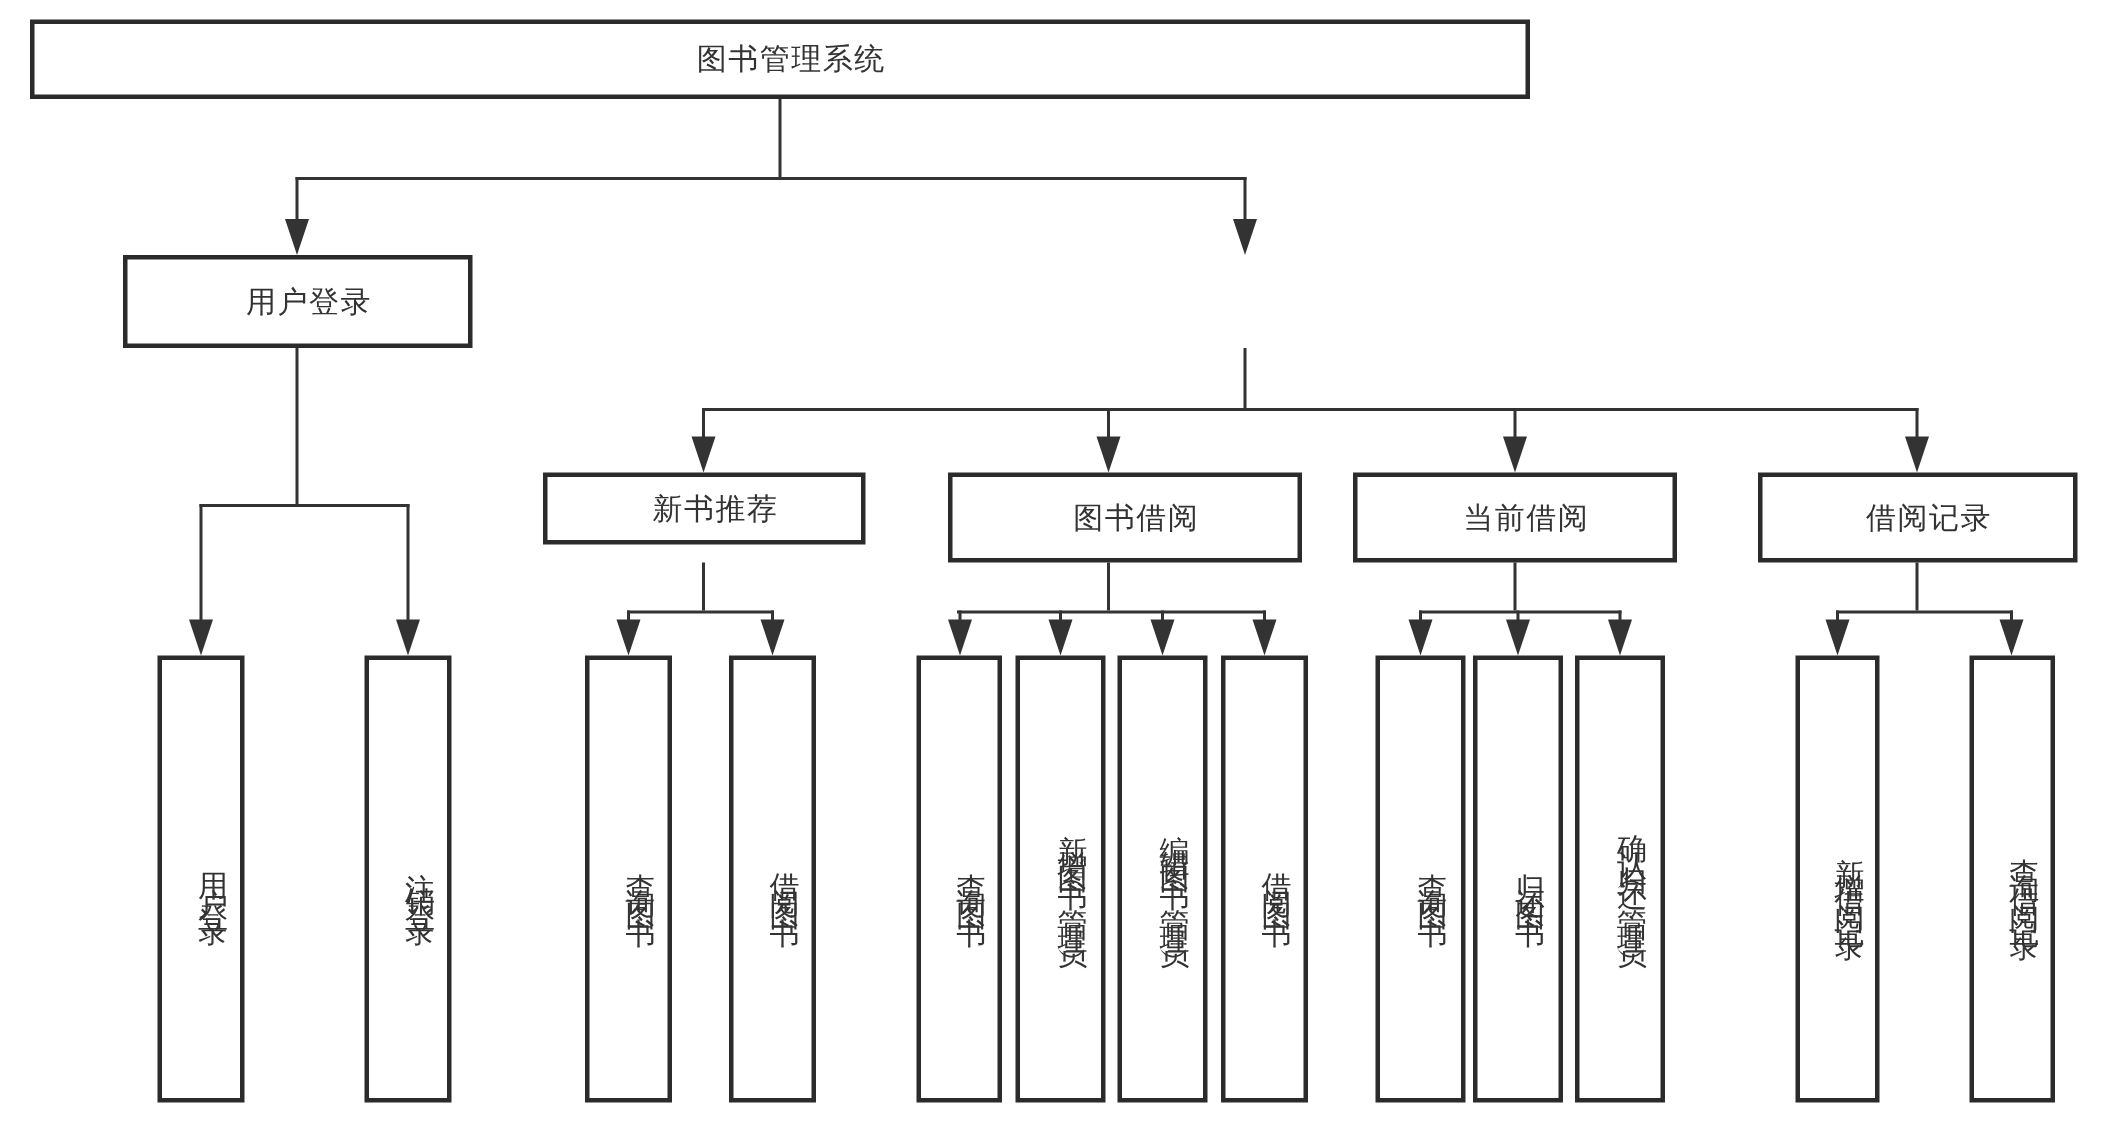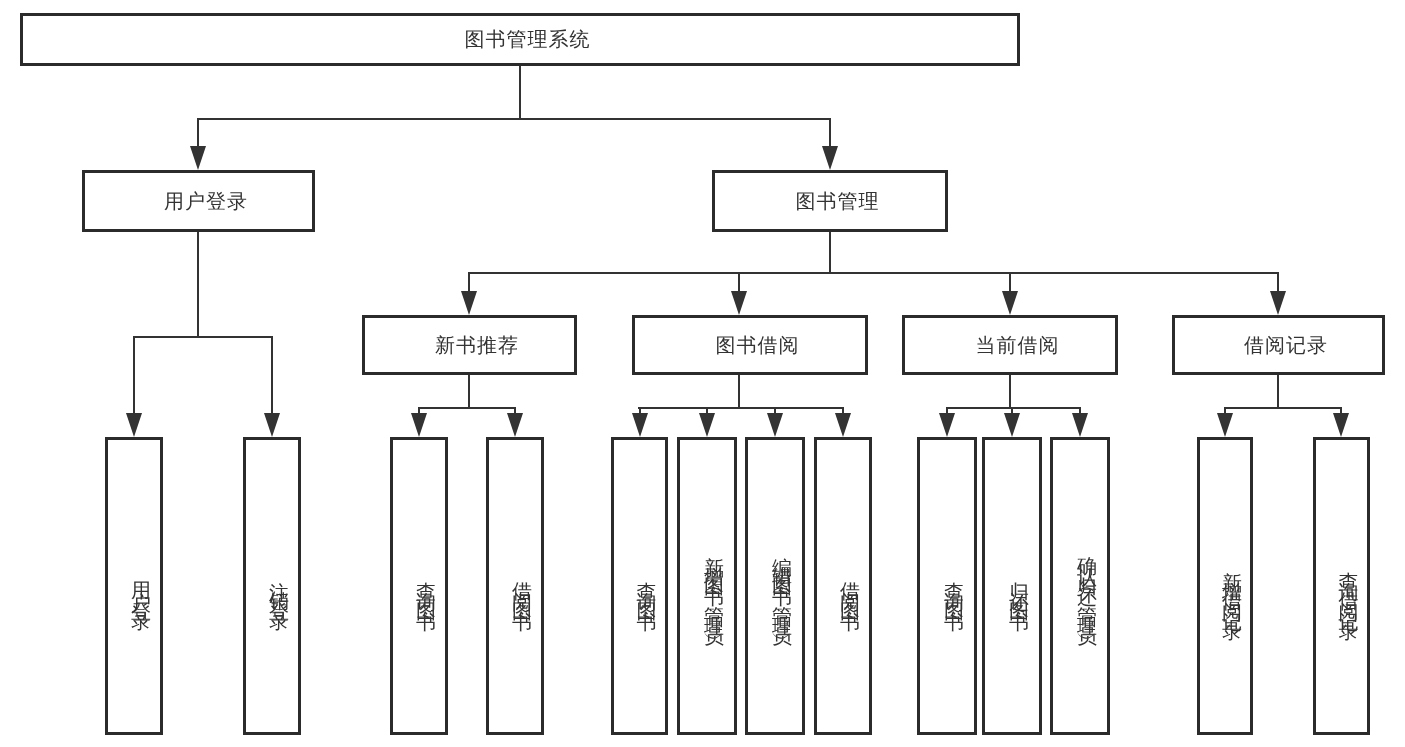--- a/index.html
+++ b/index.html
@@ -69,25 +69,22 @@
 
 <div class="canvas">
 
   <div class="box hbox" style="left:20px;top:13px;width:1000px;height:53px;">
     <span>图书管理系统</span>
   </div>
 
   <div class="box hbox" style="left:82px;top:170px;width:233px;height:62px;">
     <span>用户登录</span>
   </div>
-  <div class="box hbox" style="left:712px;top:170px;width:236px;height:62px;">
-    <span>图书管理</span>
-  </div>
 
-  <div class="box hbox" style="left:362px;top:315px;width:215px;height:60px;font-family:Liberation Serif, serif;">
+  <div class="box hbox" style="left:362px;top:315px;width:215px;height:48px;font-family:Liberation Serif, serif;">
     <span>新书推荐</span>
   </div>
   <div class="box hbox" style="left:632px;top:315px;width:236px;height:60px;">
     <span>图书借阅</span>
   </div>
   <div class="box hbox" style="left:902px;top:315px;width:216px;height:60px;">
     <span>当前借阅</span>
   </div>
   <div class="box hbox" style="left:1172px;top:315px;width:213px;height:60px;">
     <span>借阅记录</span>

